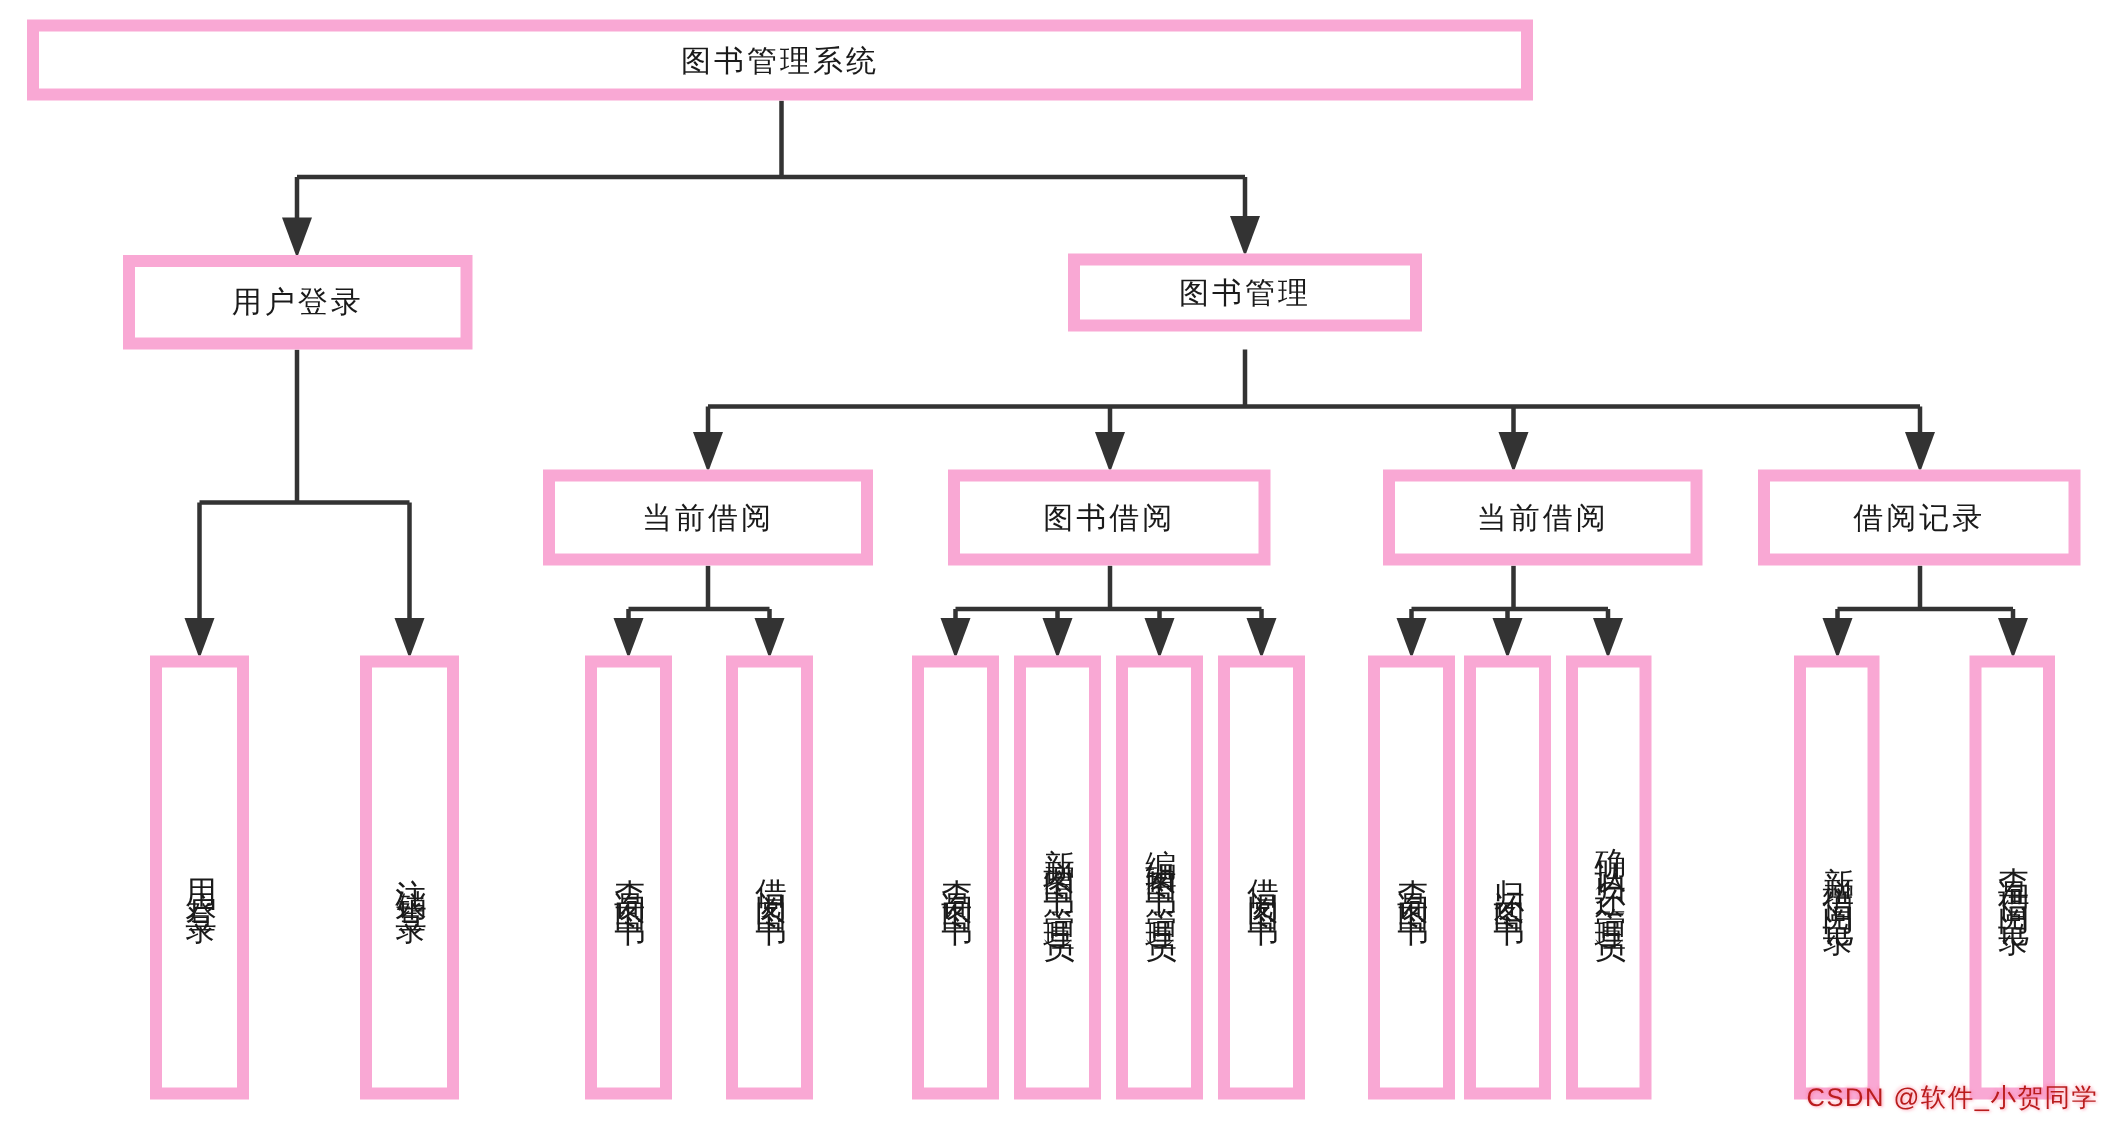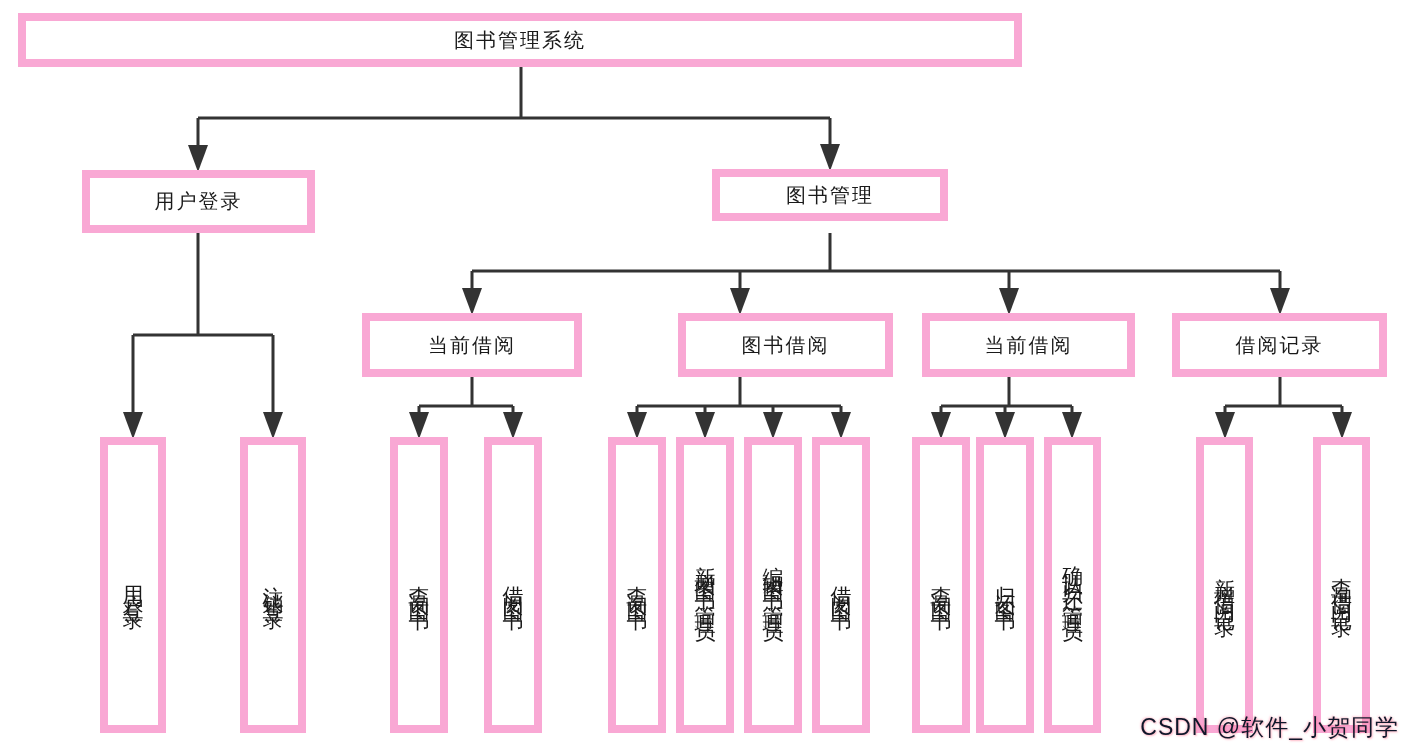--- a/index.html
+++ b/index.html
@@ -28,22 +28,22 @@
     writing-mode:vertical-rl;
     text-orientation:mixed;
     font-size:21px;
     letter-spacing:8px;
     white-space:nowrap;
   }
   .watermark{
     position:absolute;
     right:6px;
     bottom:4px;
-    font-size:23px;
-    color:#0f172a;
+    font-size:17px;
+    color:#b91c1c;
     letter-spacing:1px;
     text-shadow:1px 1px 2px rgba(255,110,140,.55), -1px -1px 2px rgba(255,110,140,.35);
     white-space:nowrap;
     margin-top:40px;
   }
 </style>
 </head>
 <body>
 
 <div class="canvas">
@@ -102,21 +102,21 @@
   <div class="node" style="left:82px;top:170px;width:233px;height:63px;">
     <span>用户登录</span>
   </div>
   <div class="node" style="left:712px;top:169px;width:236px;height:52px;">
     <span>图书管理</span>
   </div>
 
   <div class="node" style="left:362px;top:313px;width:220px;height:64px;">
     <span>当前借阅</span>
   </div>
-  <div class="node" style="left:632px;top:313px;width:215px;height:64px;margin-left:46px;">
+  <div class="node" style="left:632px;top:313px;width:215px;height:64px;">
     <span>图书借阅</span>
   </div>
   <div class="node" style="left:902px;top:313px;width:213px;height:64px;margin-left:20px;">
     <span>当前借阅</span>
   </div>
   <div class="node" style="left:1172px;top:313px;width:215px;height:64px;">
     <span>借阅记录</span>
   </div>
 
   <div class="node leaf" style="left:100px;top:437px;width:66px;height:296px;">

